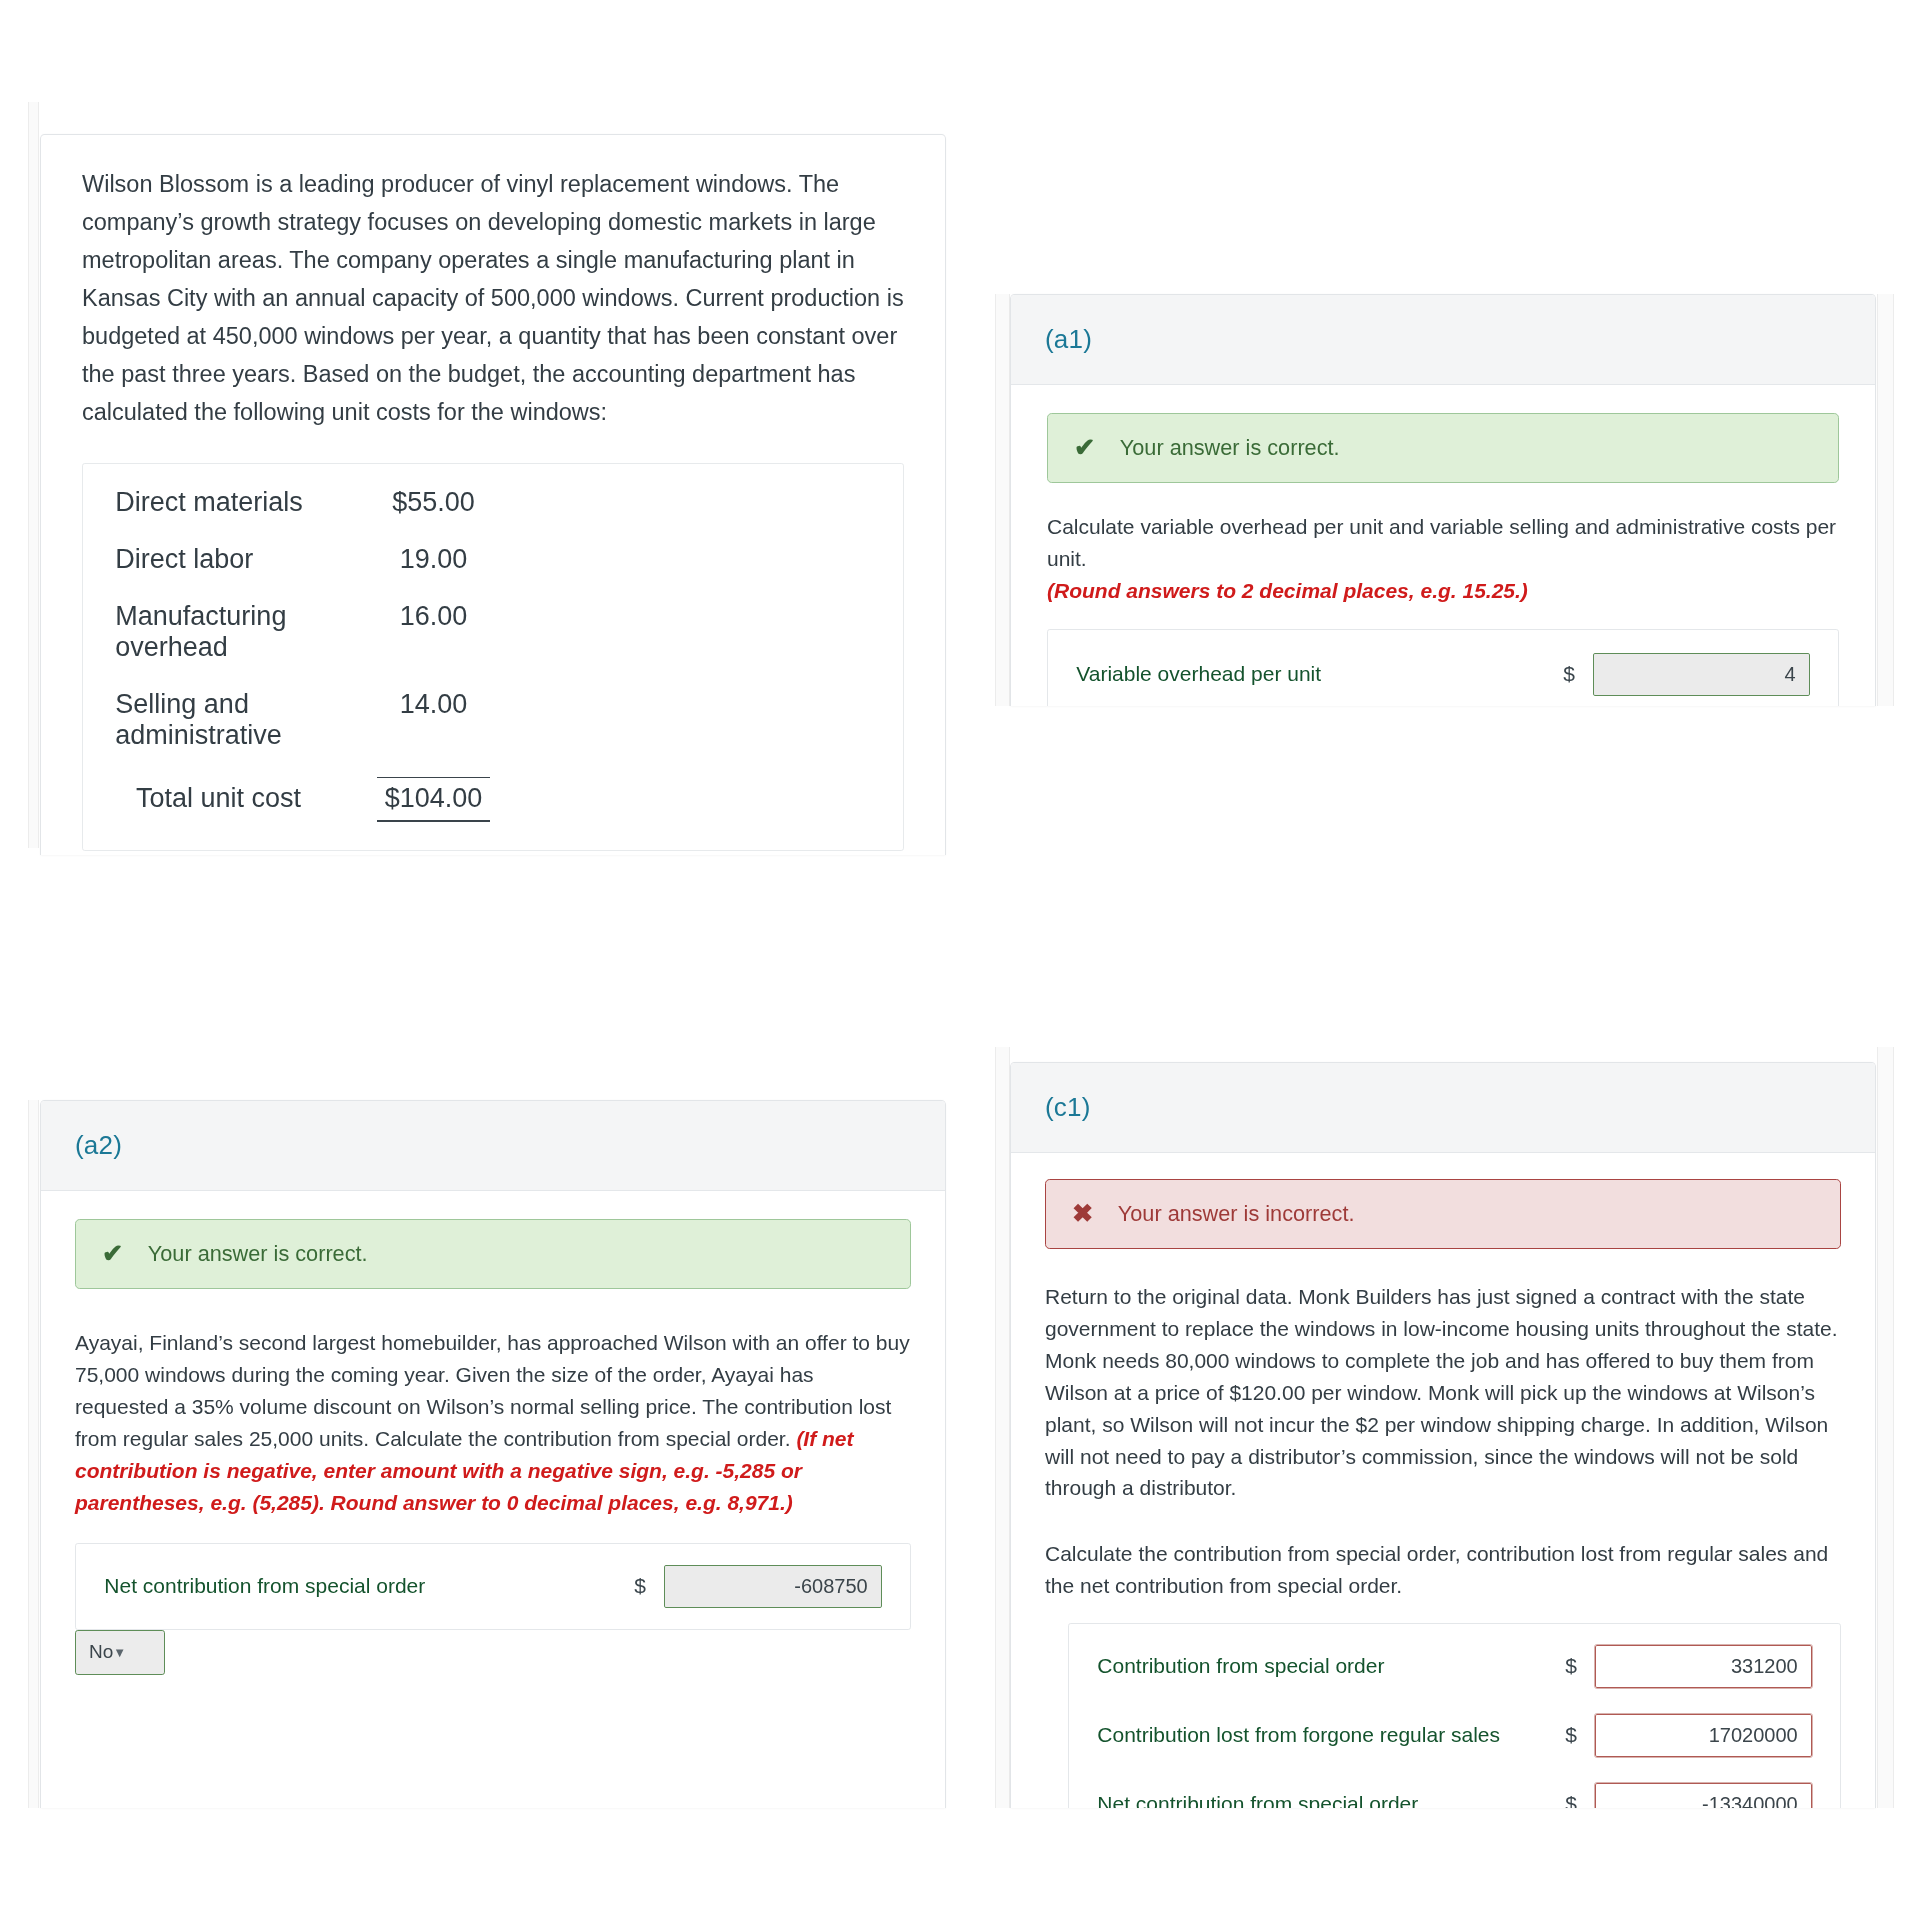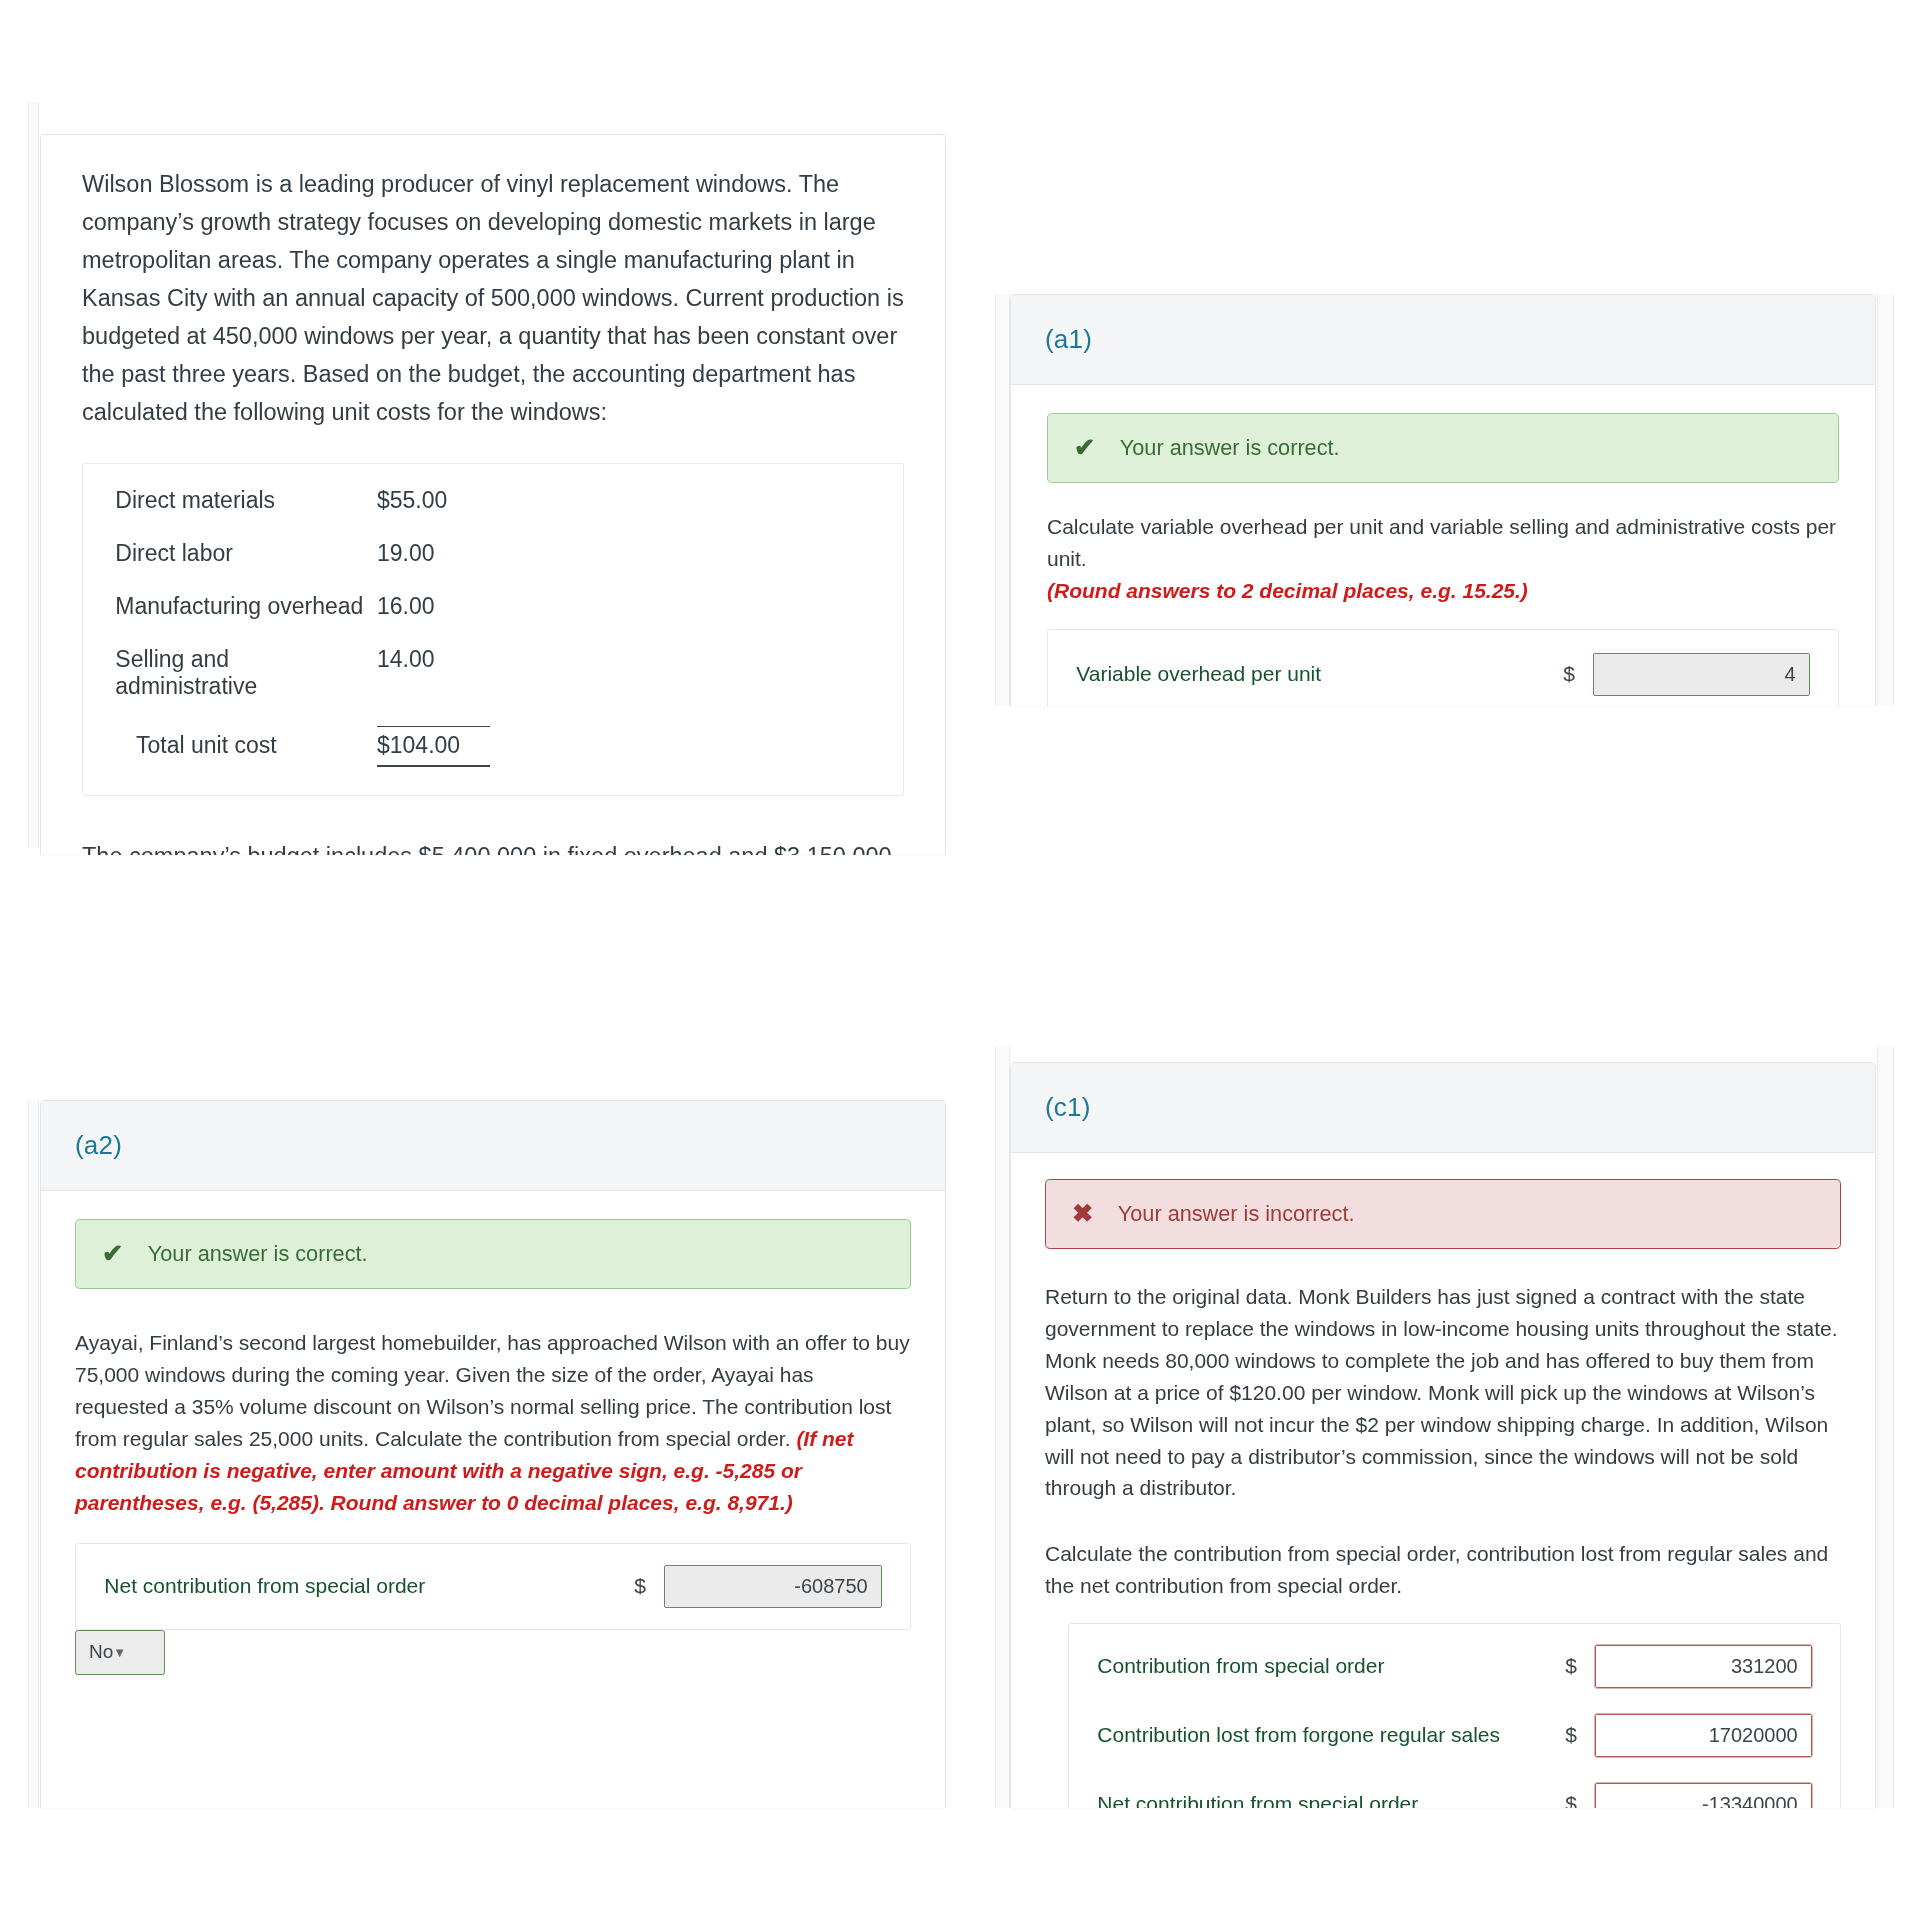--- a/index.html
+++ b/index.html
@@ -117,23 +117,23 @@
     color: #3b454b;
   }
   .select .chev { font-size: 13px; color: #5c666d; }
 
   
   .cost-table {
     border: 0.9px solid #e7eaec;
     border-radius: 2.8px;
     padding: 9.4px 21px 15px 21px;
   }
-  .cost-row { display: flex; align-items: baseline; font-size: 23px; padding: 13px 0; }
+  .cost-row { display: flex; align-items: baseline; font-size: 27px; padding: 13px 0; }
   .cost-name { width: 273px; padding-left: 11.3px; color: #333d44; }
-  .cost-val  { width: 113px; text-align: left; color: #333d44; }
+  .cost-val  { width: 113px; text-align: center; color: #333d44; }
   .cost-row.total .cost-name { padding-left: 32px; }
   .rule-single .cost-val { border-top: 1.9px solid #3a444b; padding-top: 5.6px; }
   .rule-double .cost-val {
     border-bottom: 2.8px double #3a444b;
     padding-bottom: 5.6px;
   }
 </style>
 </head>
 <body>
 

